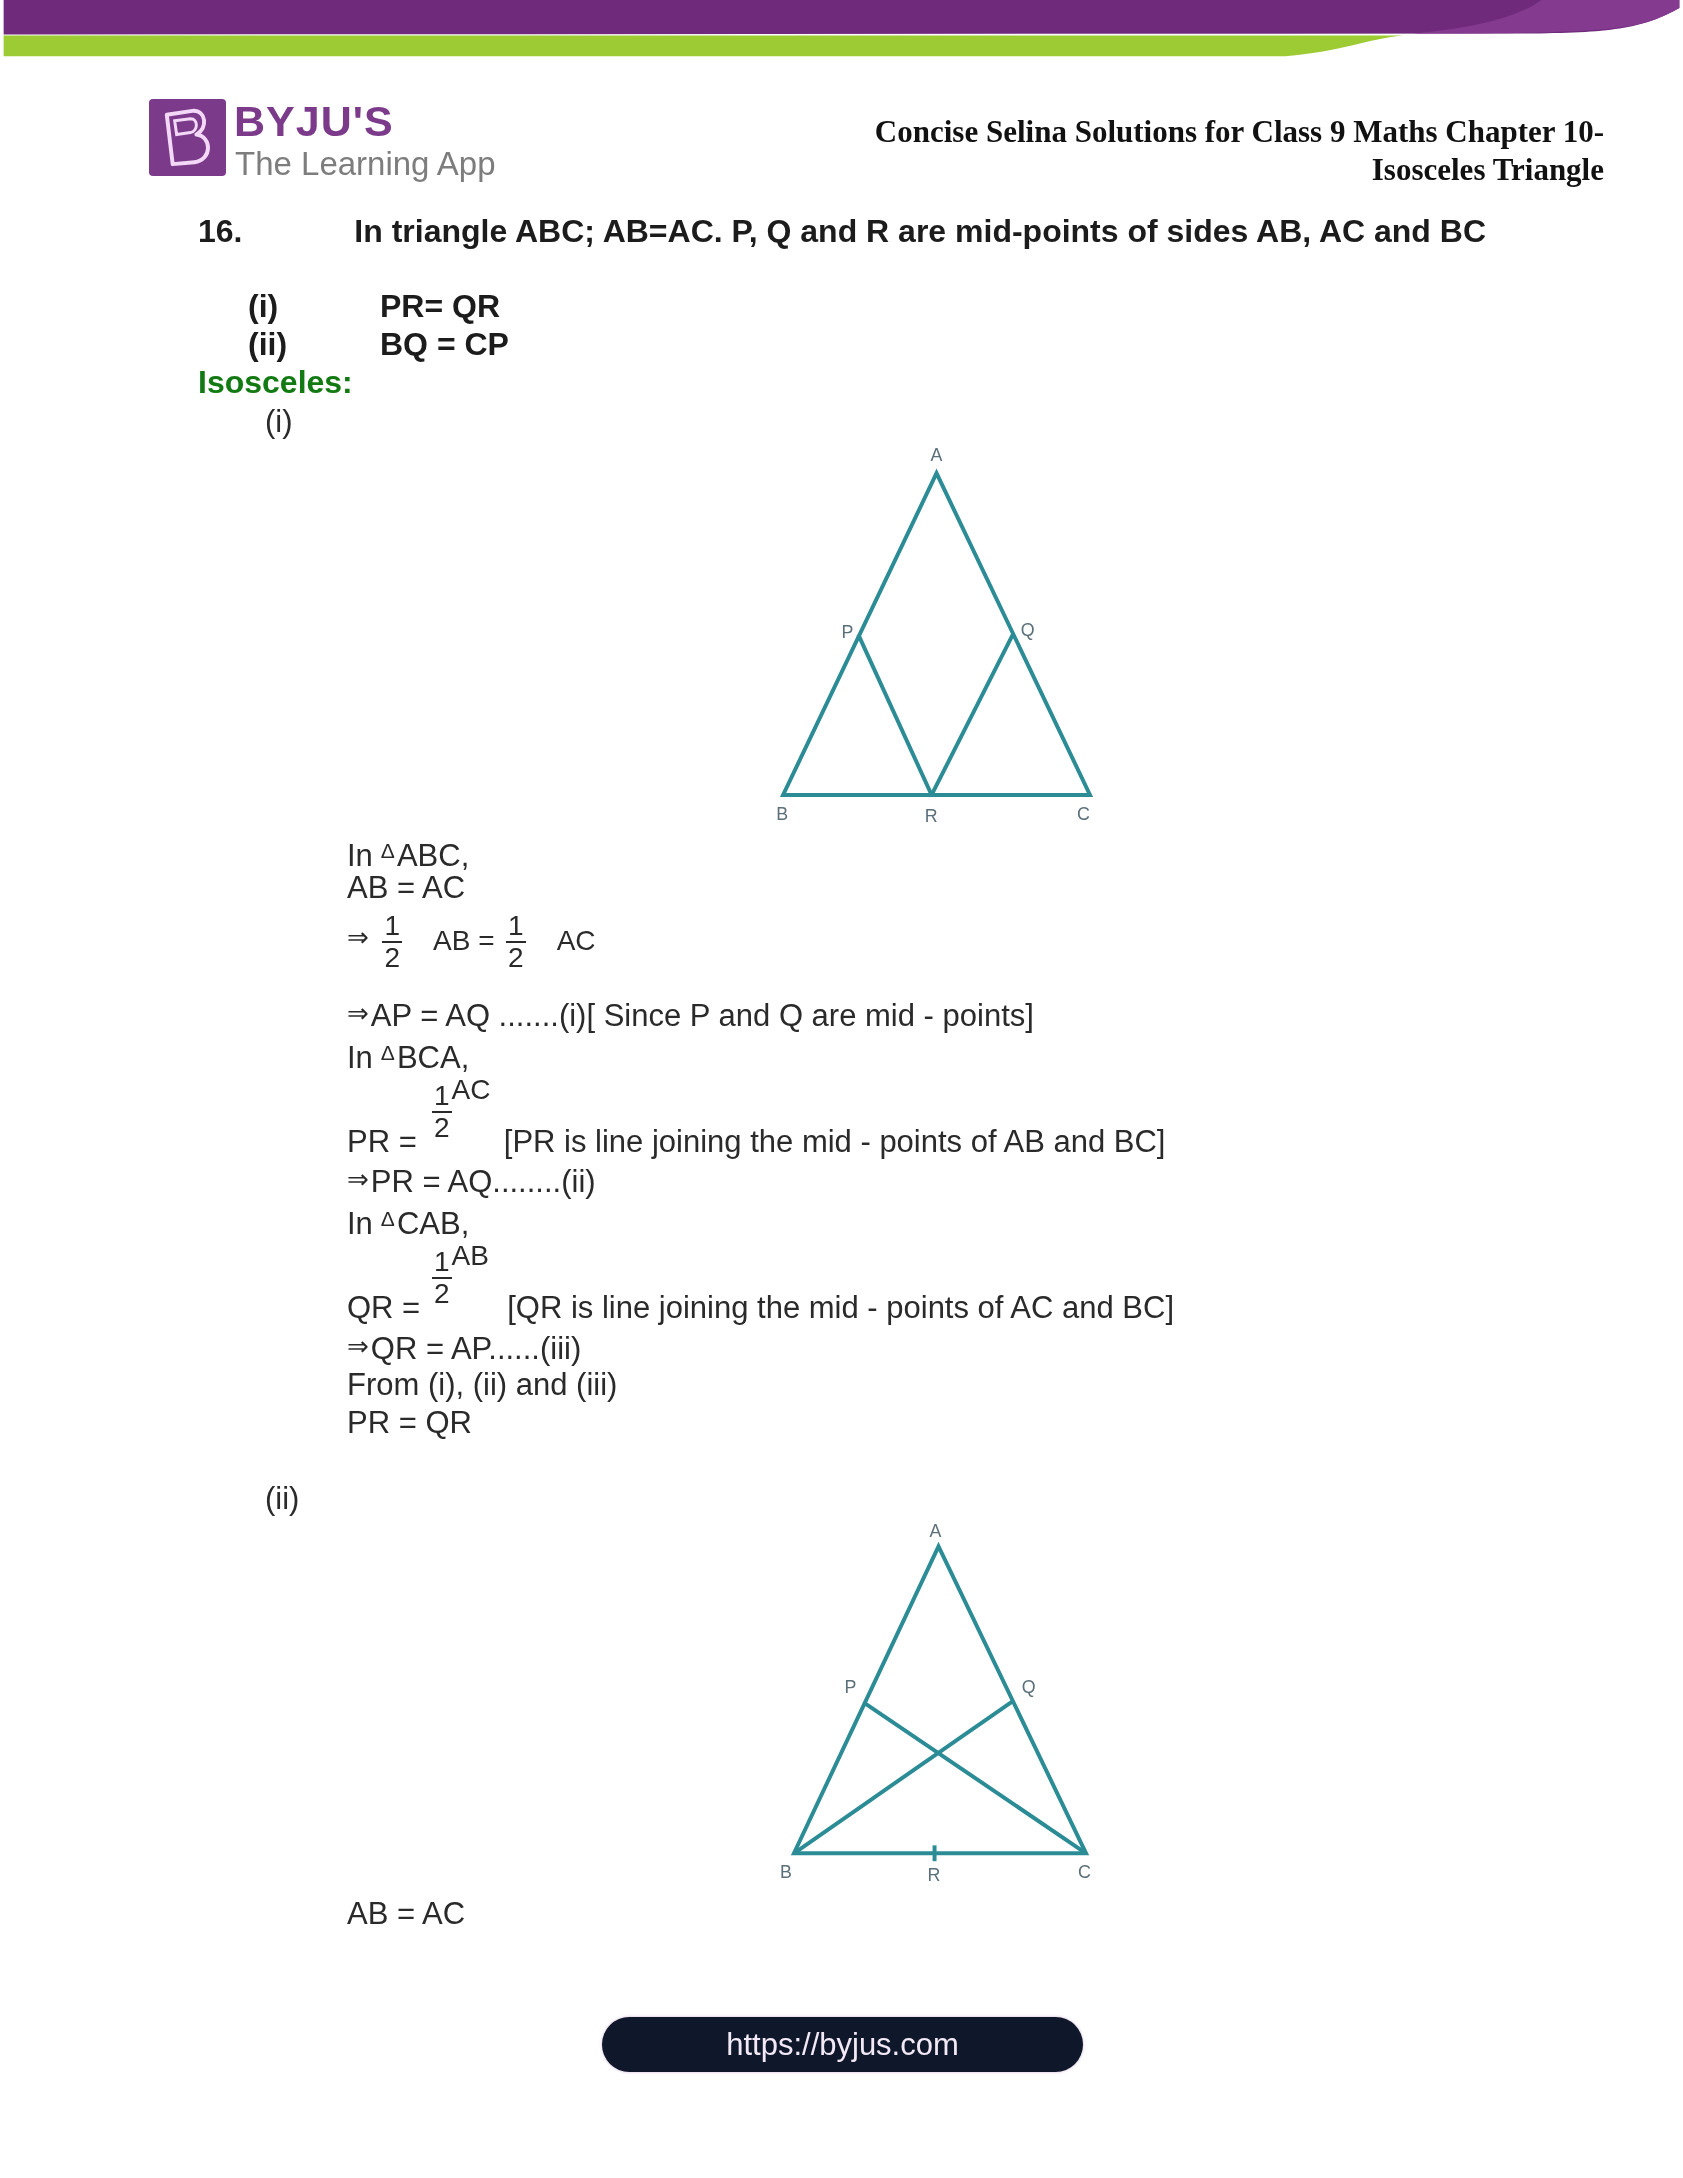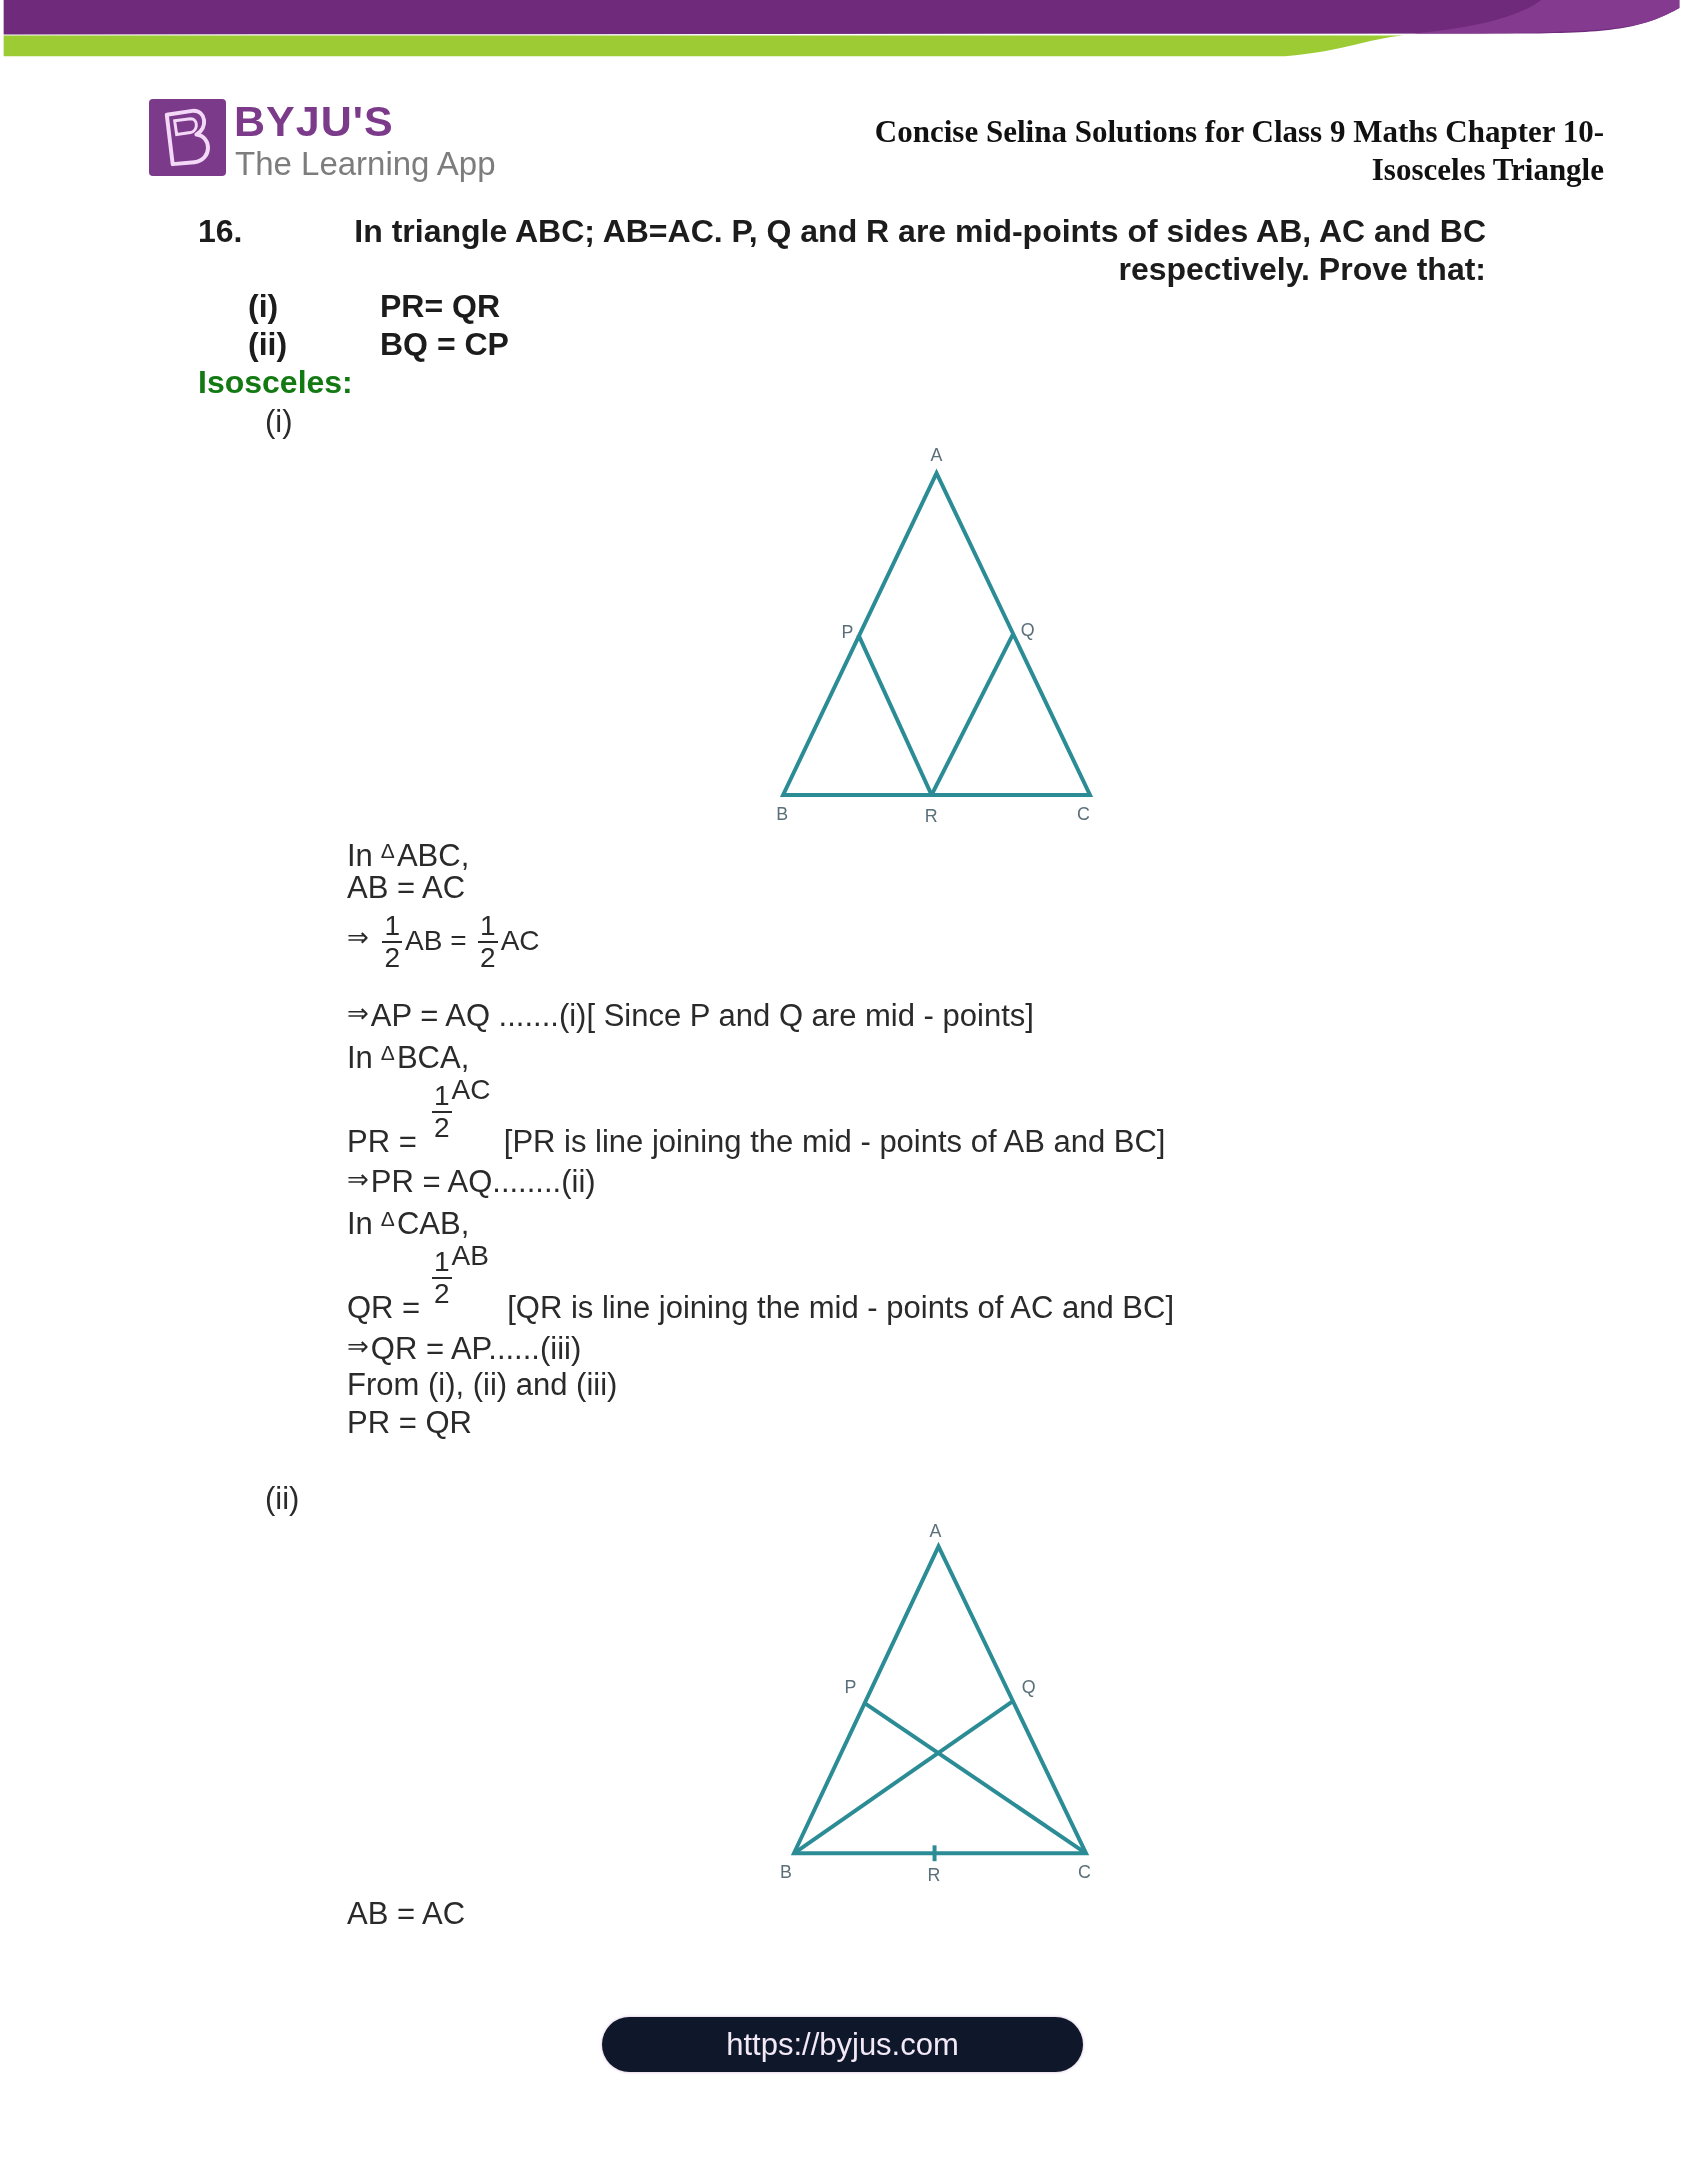--- a/index.html
+++ b/index.html
@@ -38,21 +38,21 @@
   .q-sub-text { position:absolute; left:347px;margin-left:33px; }
   .solution { position:absolute; left:198px; top:364px; font-weight:bold; font-size:32px; color:#137a13; }
   .part-label { position:absolute; font-size:31px; color:#2a2a2a; }
   
   .pf { position:absolute; left:347px; font-size:31px; line-height:38px; color:#2a2a2a; white-space:nowrap; }
   .delta { font-size:21px; vertical-align:8px; margin:0 2px 0 8px; }
   .arrow { font-size:26px; vertical-align:4px; margin-right:2px; }
   .frac { display:inline-block; vertical-align:middle; text-align:center; font-size:28px; line-height:30px; margin:0 3px; }
   .frac .num { display:block; border-bottom:2px solid #2a2a2a; padding:0 2px; }
   .frac .den { display:block; }
-  .small { font-size:28px; }
+  .small { font-size:28px;margin-left:28px; }
   .diagram { position:absolute; left:0; top:0; width:1683px; height:2178px; pointer-events:none; }
   .diagram text { font-family:"Liberation Sans", sans-serif; font-size:18px; fill:#5b6f7a; }
   
   .footer-pill {
     position:absolute; left:602px; top:2017px; width:481px; height:55px; border-radius:28px;
     background:#0f172a; color:#f3e9f6; font-size:31px; text-align:center; line-height:55px;
     box-shadow:0 0 3px rgba(120,40,130,0.35);
   }
 </style>
 </head>
@@ -76,21 +76,20 @@
 </div>
 
 <div class="doc-title">
   <div>Concise Selina Solutions for Class 9 Maths Chapter 10-</div>
   <div>Isosceles Triangle</div>
 </div>
 
 <div class="q q-num">16.</div>
 <div class="q q-text">
   <div>In triangle ABC; AB=AC. P, Q and R are mid-points of sides AB, AC and BC</div>
-  <div>respectively. Prove that:</div>
 </div>
 <div class="q q-sub-label" style="top:287px">(i)</div>
 <div class="q q-sub-text" style="top:287px">PR= QR</div>
 <div class="q q-sub-label" style="top:325px">(ii)</div>
 <div class="q q-sub-text" style="top:325px">BQ = CP</div>
 
 <div class="solution">Isosceles:</div>
 <div class="part-label" style="left:265px; top:404px;">(i)</div>
 
 <svg class="diagram" viewBox="0 0 1700 2200" width="1683" height="2178">

